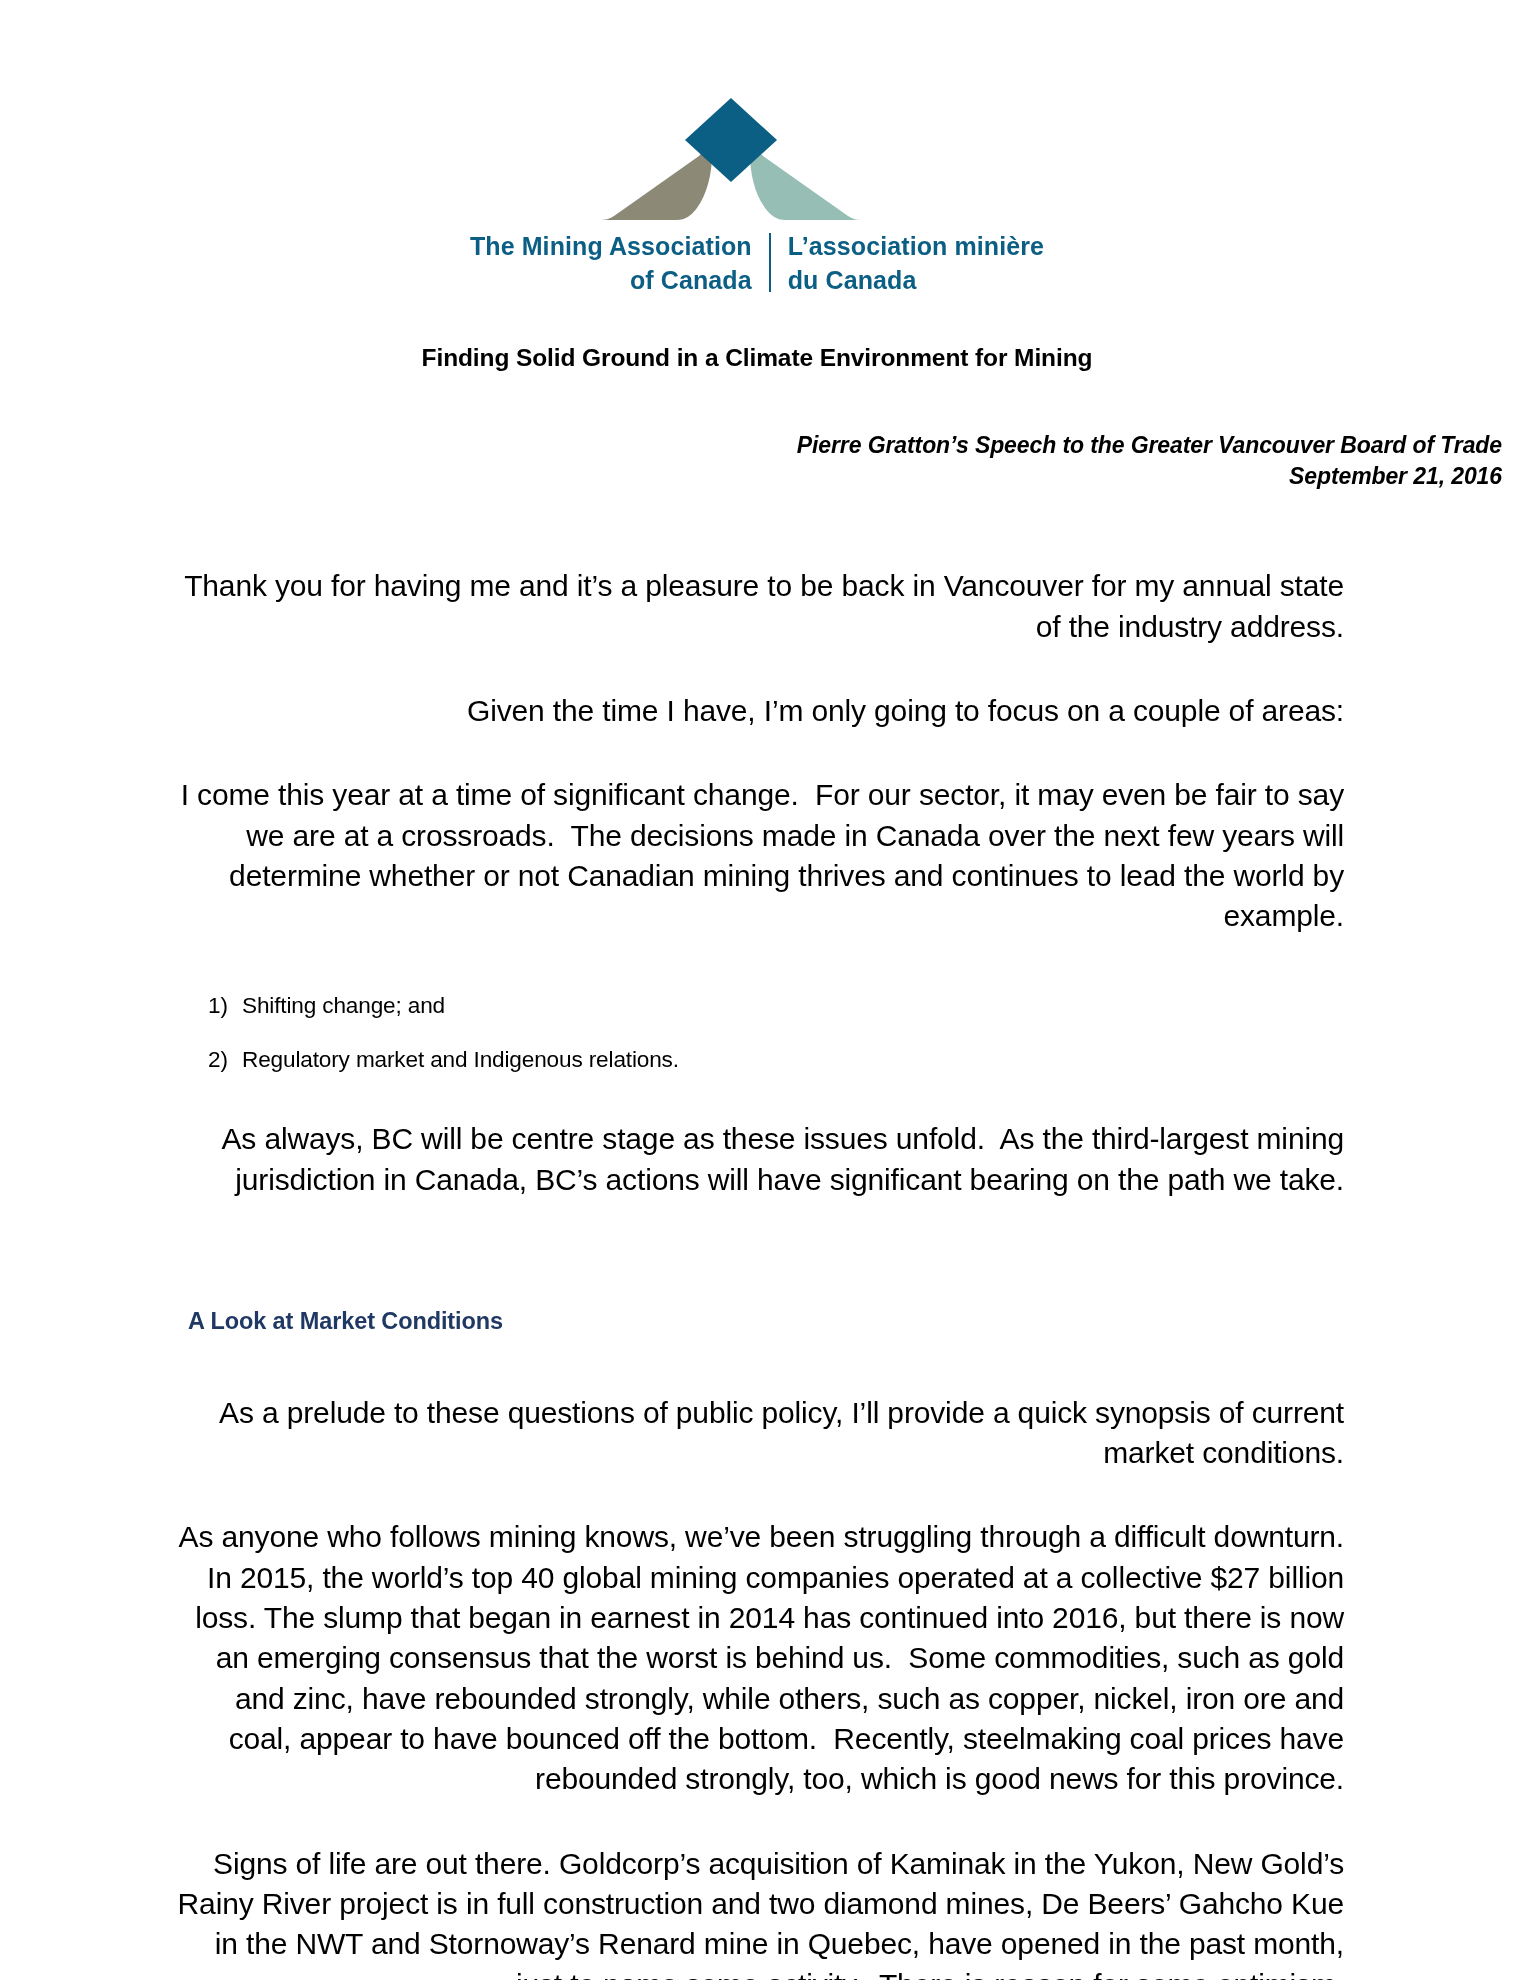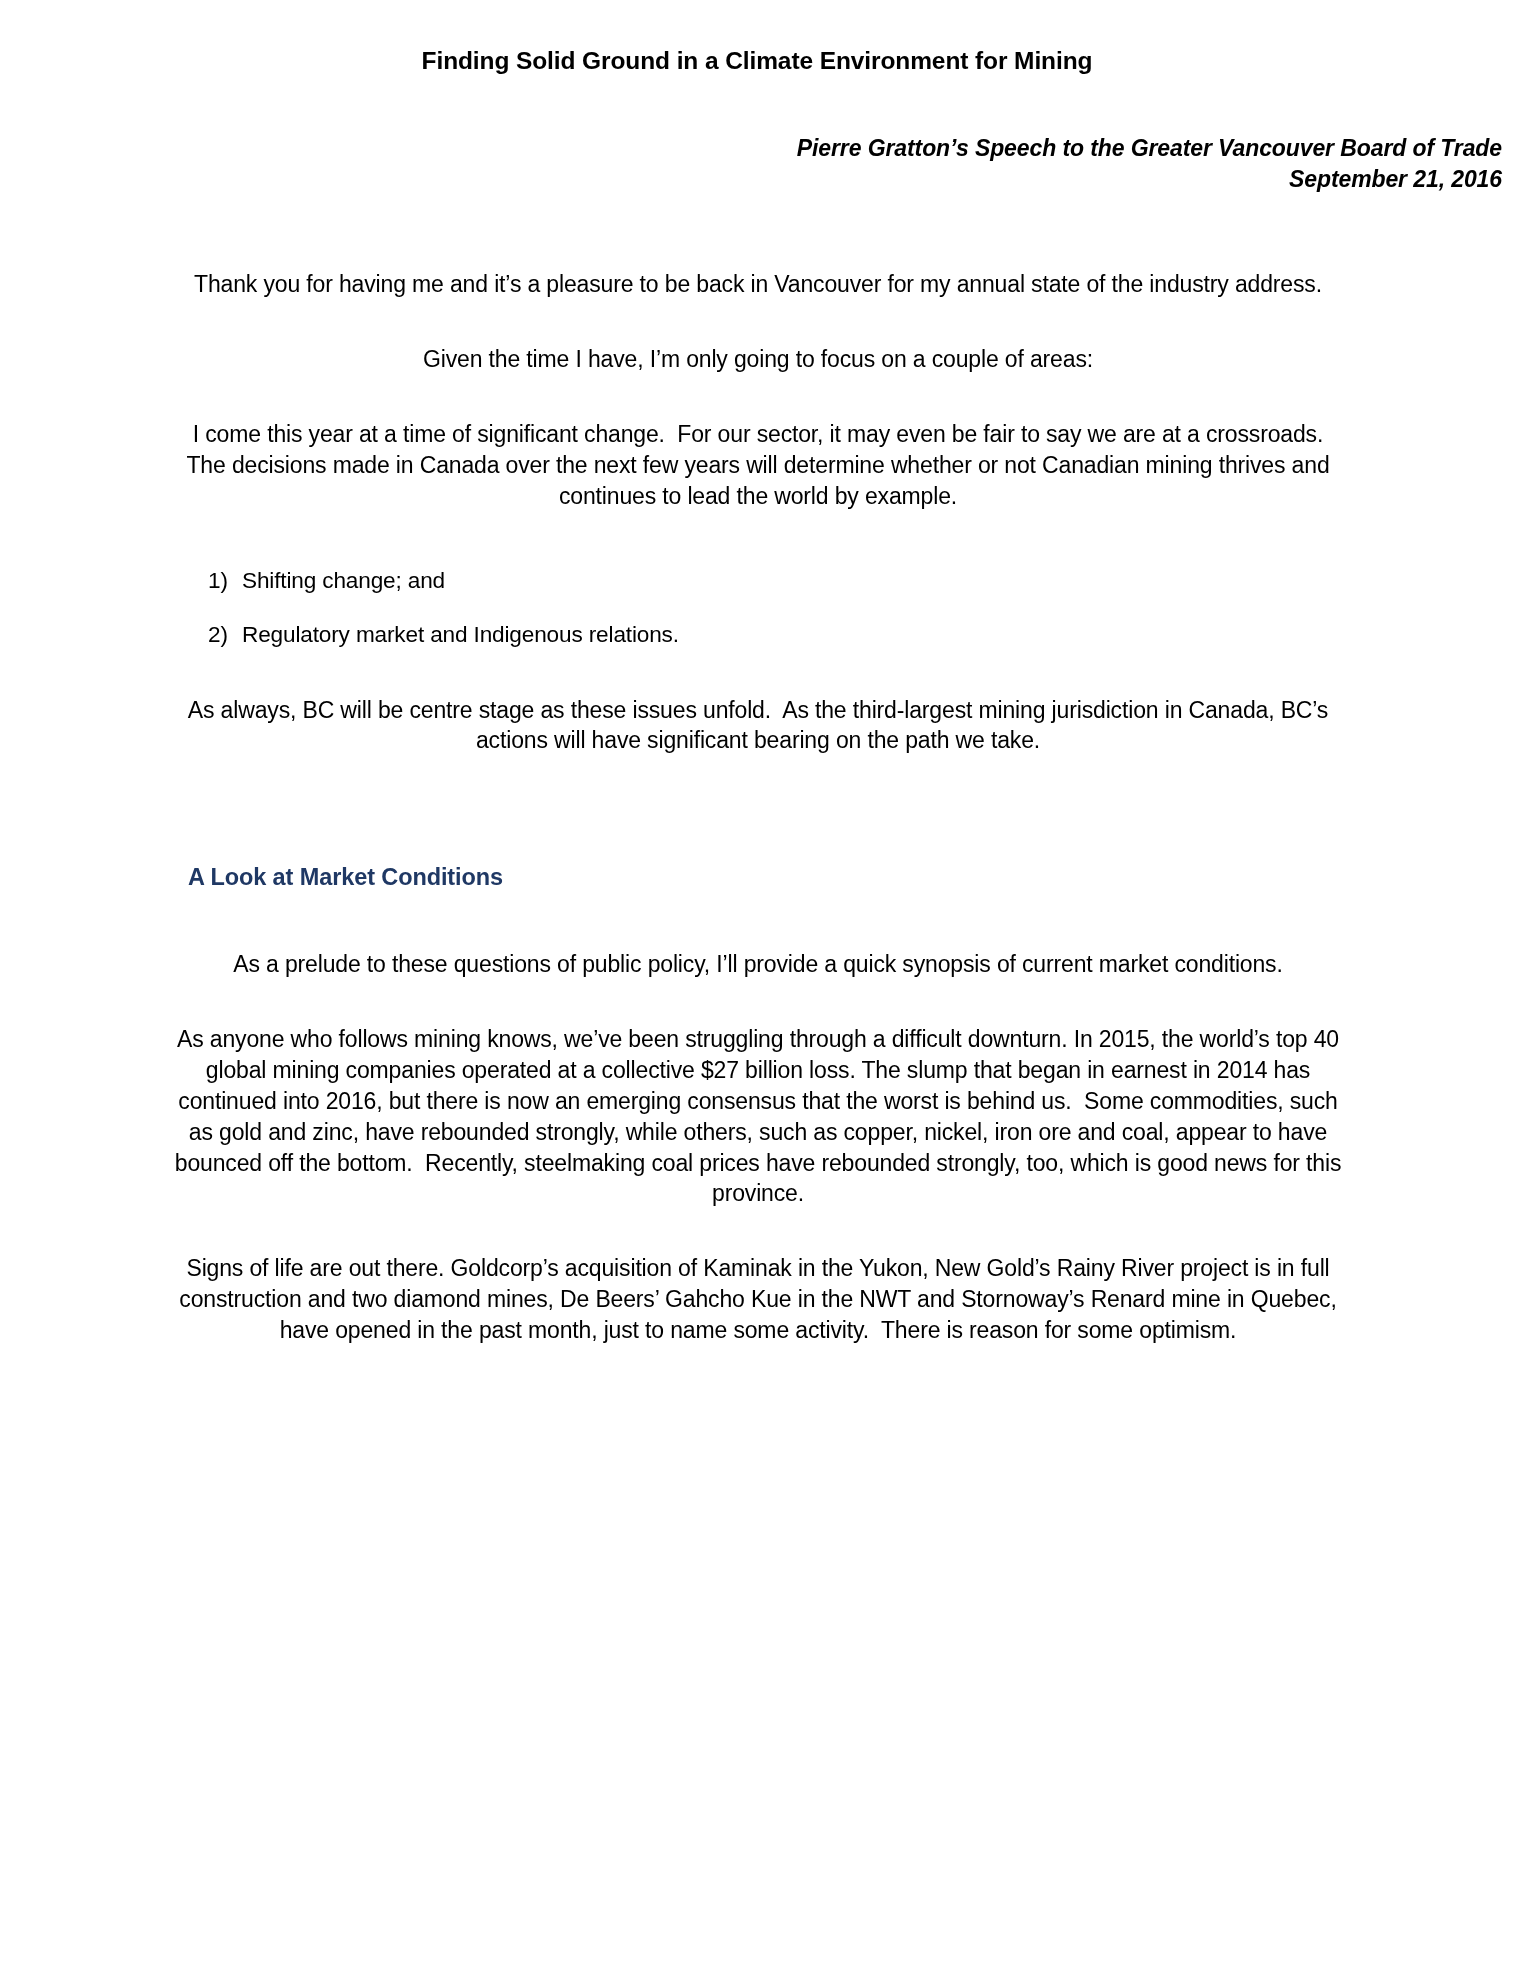--- a/index.html
+++ b/index.html
@@ -84,24 +84,24 @@
   .doc-subtitle .sub-line { display: block; }
 
   
   .body-wrap {
     padding: 0 170px 0 172px;
     box-sizing: border-box;
   }
   p.para {
     margin: 0;
     padding-top: 44px;
-    font-size: 23px;
+    font-size: 30px;
     line-height: 1.345;
     letter-spacing: -0.15px;
-    text-align: center;
+    text-align: right;
     white-space: pre-wrap;
   }
   p.para.first { padding-top: 62px; }
 
   ol.areas-list {
     margin: 0;
     padding: 30px 0 0 0;
     list-style: none;
   }
   ol.areas-list li {
@@ -127,20 +127,43 @@
     letter-spacing: -0.1px;
     line-height: 1.3;
   }
   h2.section-heading + p.para { padding-top: 40px; }
 </style>
 </head>
 <body>
 
 <div class="page">
 
+  <div class="logo-block">
+
+    <svg class="logo-mark" width="352" height="126" viewBox="0 0 352 126" aria-hidden="true">
+
+      <path d="M131 48 C131 44 128 40 124 40 C127 47 125 53 118 60 L33 120 C28 123 24 124 20 124 L96 124 C104 124 110 120 116 112 C126 98 131 78 131 58 Z" fill="#8C8A77"></path>
+
+      <path d="M169 48 C169 44 172 40 176 40 C173 47 175 53 182 60 L267 120 C272 123 276 124 280 124 L204 124 C196 124 190 120 184 112 C174 98 169 78 169 58 Z" fill="#96BEB4"></path>
+
+      <path d="M150 2 L196 44 L150 86 L104 44 Z" fill="#0B5E84"></path>
+    </svg>
+
+    <div class="logo-wordmark">
+      <div class="wm-en">
+        <span class="wm-line">The Mining Association</span>
+        <span class="wm-line">of Canada</span>
+      </div>
+      <div class="wm-rule"></div>
+      <div class="wm-fr">
+        <span class="wm-line">L’association minière</span>
+        <span class="wm-line">du Canada</span>
+      </div>
+    </div>
+  </div>
 
   <h1 class="doc-title">Finding Solid Ground in a Climate Environment for Mining</h1>
 
   <div class="doc-subtitle">
     <span class="sub-line">Pierre Gratton’s Speech to the Greater Vancouver Board of Trade</span>
     <span class="sub-line">September 21, 2016</span>
   </div>
 
   <div class="body-wrap">
 

